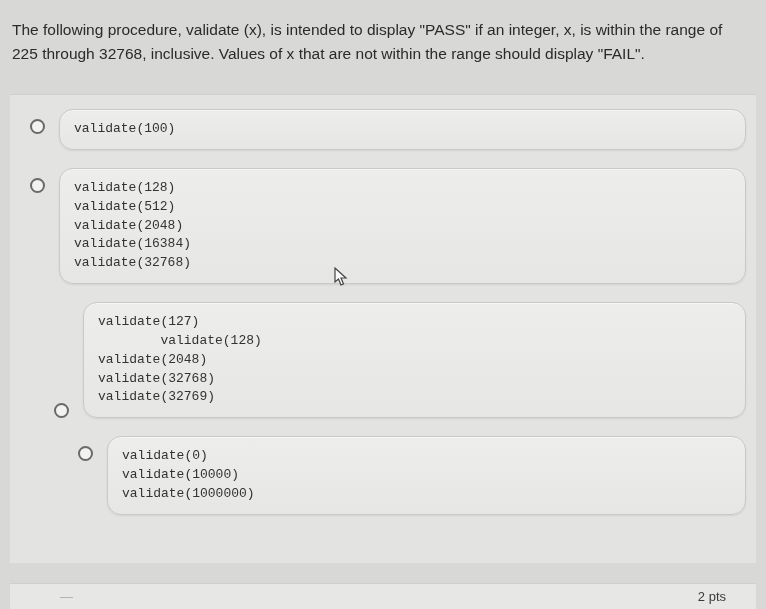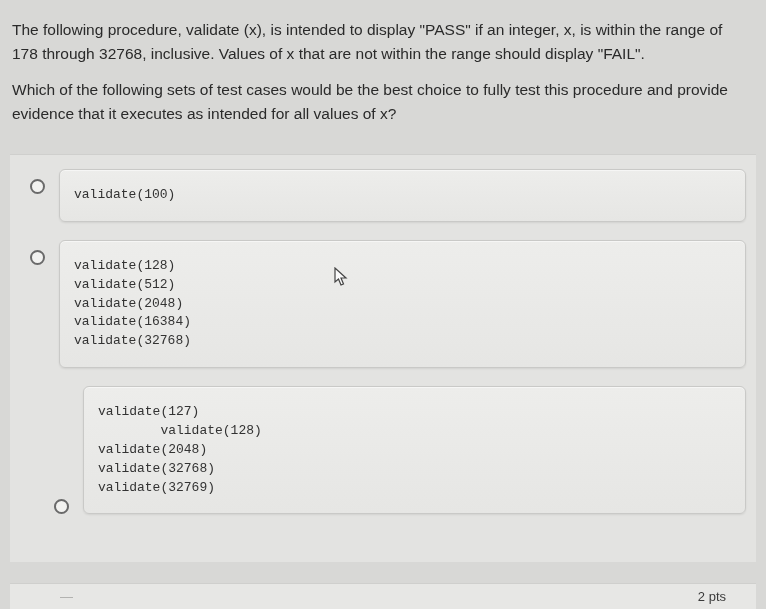--- a/index.html
+++ b/index.html
@@ -35,22 +35,22 @@
     height: 15px;
     border: 2px solid #6a6a6a;
     border-radius: 50%;
     background: #f2f2f0;
     margin: 10px 14px 0 10px;
   }
   .option-box {
     flex: 1 1 auto;
     background: linear-gradient(#ededeb, #e6e6e4);
     border: 1px solid #c9c9c7;
-    border-radius: 6px;
-    padding: 16px 14px;
+    border-radius: 14px;
+    padding: 10px 14px;
     font-family: "Courier New", Courier, monospace;
     font-size: 13px;
     line-height: 1.45;
     color: #333;
     white-space: pre;
     box-shadow: inset 0 1px 0 rgba(255,255,255,.5), 0 1px 2px rgba(0,0,0,.08);
   }
   .opt-indent-1 { margin-left: 24px; align-items: flex-end; }
   .opt-indent-2 { margin-left: 48px; }
   .cursor {
@@ -73,22 +73,21 @@
     padding: 0 30px 0 50px;
     font-size: 13px;
     color: #3a3a3a;
   }
   .footer-bar .left { opacity: .35; letter-spacing: 1px; }
 </style>
 </head>
 <body>
 
 <div class="question-text">
-  <p>The following procedure, validate (x), is intended to display "PASS" if an integer, x, is within the range of 178 through 32768, inclusive. Values of x that are not within the range should display "FAIL".</p>
-  <p>Which of the following sets of test cases would be the best choice to fully test this procedure and provide evidence that it executes as intended for all values of x?</p>
+  <p>The following procedure, validate (x), is intended to display "PASS" if an integer, x, is within the range of 225 through 32768, inclusive. Values of x that are not within the range should display "FAIL".</p>
 </div>
 
 <div class="options-area">
 
   <div class="option-row">
     <div class="radio"></div>
     <div class="option-box">validate(100)</div>
   </div>
 
   <div class="option-row">
@@ -102,20 +101,26 @@
 
   <div class="option-row opt-indent-1">
     <div class="radio"></div>
     <div class="option-box">validate(127)
         validate(128)
 validate(2048)
 validate(32768)
 validate(32769)</div>
   </div>
 
+  <div class="option-row opt-indent-2">
+    <div class="radio"></div>
+    <div class="option-box">validate(0)
+validate(10000)
+validate(1000000)</div>
+  </div>
 
 </div>
 
 <svg class="cursor" width="16" height="20" viewBox="0 0 16 20">
   <path d="M1 1 L1 15 L4.5 12 L7 18 L9.5 17 L7 11 L12 11 Z" fill="#fafafa" stroke="#444" stroke-width="1.2"></path>
 </svg>
 
 <div class="footer-bar">
   <span class="left">—</span>
   <span>2 pts</span>

